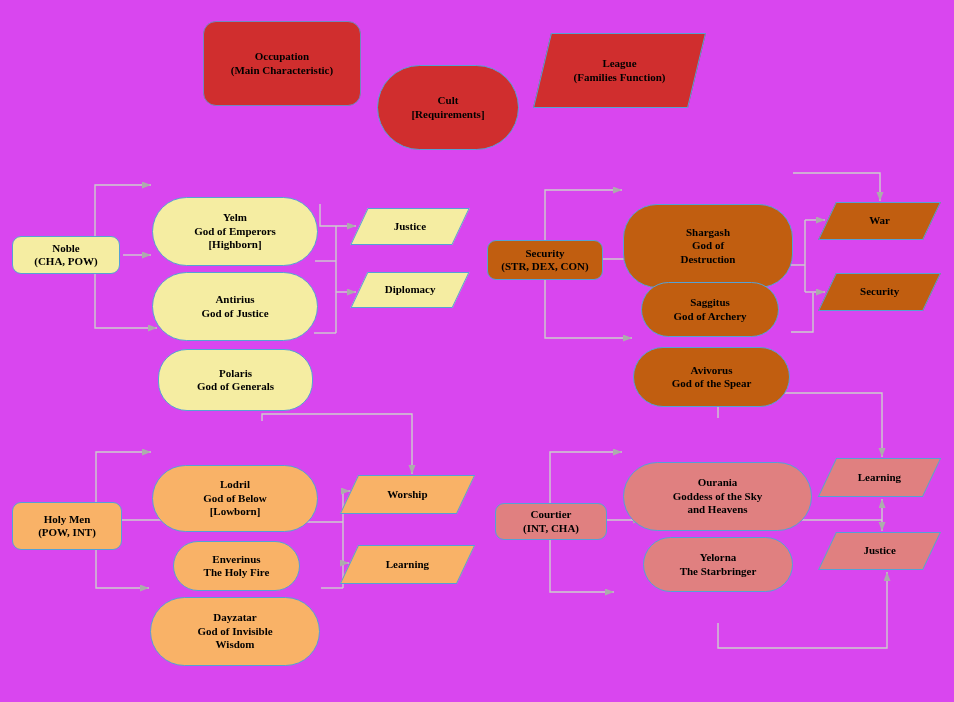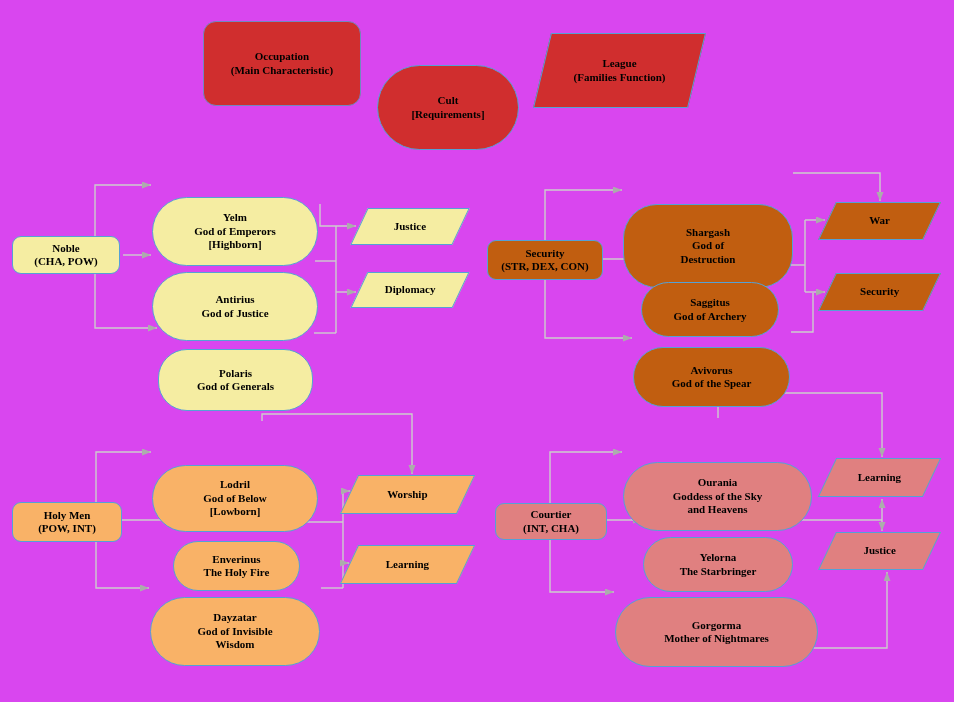--- a/index.html
+++ b/index.html
@@ -124,21 +124,21 @@
 God of Archery</div>
   <div class="node stadium c-dkorange" style="left:633px;top:303px;width:157px;height:60px;border-radius:30px;">Avivorus
 God of the Spear</div>
   <div class="node pgram pg25 c-dkorange" style="left:827px;top:202px;width:105px;height:38px;">
     <div class="inner">War</div>
   </div>
   <div class="node pgram pg25 c-dkorange" style="left:827px;top:273px;width:105px;height:38px;">
     <div class="inner">Security</div>
   </div>
 
-  <div class="node rrect c-ltorange" style="left:12px;top:502px;width:110px;height:40px;">Holy Men
+  <div class="node rrect c-ltorange" style="left:12px;top:502px;width:110px;height:48px;">Holy Men
 (POW, INT)</div>
   <div class="node stadium c-ltorange" style="left:152px;top:421px;width:166px;height:67px;border-radius:34px;">Lodril
 God of Below
 [Lowborn]</div>
   <div class="node stadium c-ltorange" style="left:150px;top:553px;width:170px;height:69px;border-radius:35px;">Dayzatar
 God of Invisible
 Wisdom</div>
   <div class="node stadium c-ltorange" style="left:173px;top:497px;width:127px;height:50px;border-radius:25px;">Enverinus
 The Holy Fire</div>
   <div class="node pgram pg25 c-ltorange" style="left:349px;top:475px;width:117px;height:39px;">
@@ -148,22 +148,20 @@
     <div class="inner">Learning</div>
   </div>
 
   <div class="node rrect c-rose" style="left:495px;top:503px;width:112px;height:37px;">Courtier
 (INT, CHA)</div>
   <div class="node stadium c-rose" style="left:623px;top:418px;width:189px;height:69px;border-radius:35px;">Ourania
 Goddess of the Sky
 and Heavens</div>
   <div class="node stadium c-rose" style="left:643px;top:493px;width:150px;height:55px;border-radius:28px;">Yelorna
 The Starbringer</div>
-  <div class="node stadium c-rose" style="left:615px;top:553px;width:203px;height:70px;border-radius:35px;">Gorgorma
-Mother of Nightmares</div>
   <div class="node pgram pg25 c-rose" style="left:827px;top:458px;width:105px;height:39px;">
     <div class="inner">Learning</div>
   </div>
   <div class="node pgram pg25 c-rose" style="left:827px;top:532px;width:105px;height:38px;">
     <div class="inner">Justice</div>
   </div>
 
 </div>
 
 </body></html>

